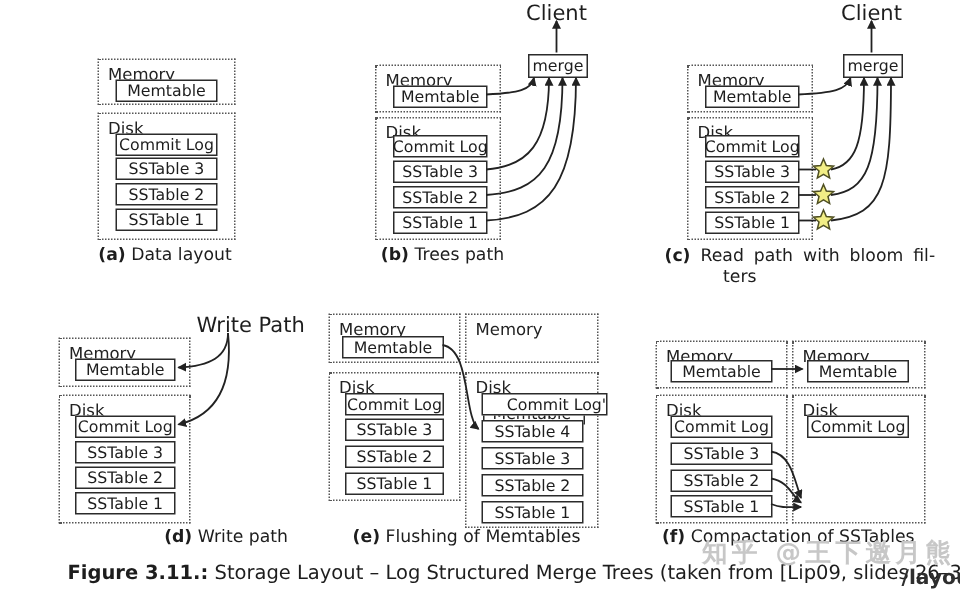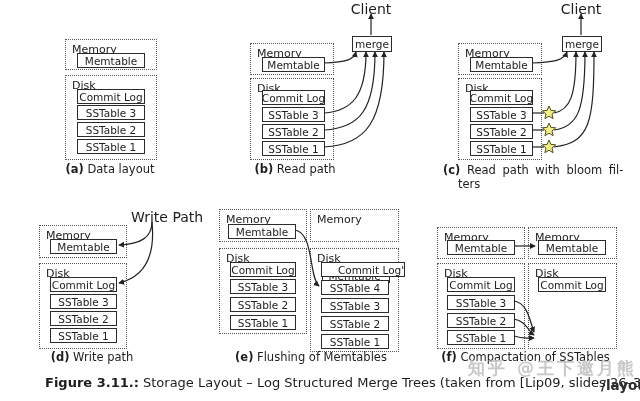--- a/index.html
+++ b/index.html
@@ -52,57 +52,57 @@
   <div class="b" style="left:262px;top:57px;width:61px;height:13px;">Memtable</div>
   <div class="g" style="left:250px;top:78px;width:82px;height:80px;">
     <span class="gl">Disk</span>
   </div>
   <div class="b" style="left:262px;top:90px;width:61px;height:13px;">Commit Log</div>
   <div class="b" style="left:262px;top:107px;width:61px;height:13px;">SSTable 3</div>
   <div class="b" style="left:262px;top:124px;width:61px;height:13px;">SSTable 2</div>
   <div class="b" style="left:262px;top:141px;width:61px;height:13px;">SSTable 1</div>
   <div class="cap" style="left:225px;top:162px;width:140px;">
     <b>(b)</b>
-    <span>Read path</span>
+    <span>Trees path</span>
   </div>
 
   <div class="freelabel" style="left:556px;top:1px;width:50px;text-align:center;">Client</div>
   <div class="b" style="left:562px;top:36px;width:38px;height:14px;">merge</div>
   <div class="g" style="left:458px;top:43px;width:82px;height:30px;">
     <span class="gl">Memory</span>
   </div>
   <div class="b" style="left:470px;top:57px;width:61px;height:13px;">Memtable</div>
   <div class="g" style="left:458px;top:78px;width:82px;height:80px;">
     <span class="gl">Disk</span>
   </div>
   <div class="b" style="left:470px;top:90px;width:61px;height:13px;">Commit Log</div>
   <div class="b" style="left:470px;top:107px;width:61px;height:13px;">SSTable 3</div>
   <div class="b" style="left:470px;top:124px;width:61px;height:13px;">SSTable 2</div>
   <div class="b" style="left:470px;top:141px;width:61px;height:13px;">SSTable 1</div>
   <div class="cap left" style="left:443px;top:163px;width:170px;word-spacing:3px;">
     <b>(c)</b>
     <span>Read path with bloom fil-</span>
   </div>
-  <div class="cap left" style="left:458px;top:177px;width:60px;">
+  <div class="cap left" style="left:482px;top:177px;width:60px;">
     <span>ters</span>
   </div>
 
   <div class="freelabel" style="left:131px;top:209px;">Write Path</div>
   <div class="g" style="left:39px;top:225px;width:86px;height:31px;">
     <span class="gl">Memory</span>
   </div>
   <div class="b" style="left:50px;top:239px;width:65px;height:13px;">Memtable</div>
   <div class="g" style="left:39px;top:263px;width:86px;height:84px;">
     <span class="gl">Disk</span>
   </div>
   <div class="b" style="left:50px;top:277px;width:65px;height:13px;">Commit Log</div>
   <div class="b" style="left:50px;top:294px;width:65px;height:13px;">SSTable 3</div>
   <div class="b" style="left:50px;top:311px;width:65px;height:13px;">SSTable 2</div>
   <div class="b" style="left:50px;top:328px;width:65px;height:13px;">SSTable 1</div>
-  <div class="cap" style="left:24px;top:350px;width:136px;">
+  <div class="cap" style="left:56px;top:350px;width:136px;text-align:right;">
     <b>(d)</b>
     <span>Write path</span>
   </div>
 
   <div class="g" style="left:219px;top:209px;width:86px;height:31px;">
     <span class="gl">Memory</span>
   </div>
   <div class="b" style="left:228px;top:224px;width:66px;height:13px;">Memtable</div>
   <div class="g" style="left:310px;top:209px;width:87px;height:31px;">
     <span class="gl">Memory</span>

